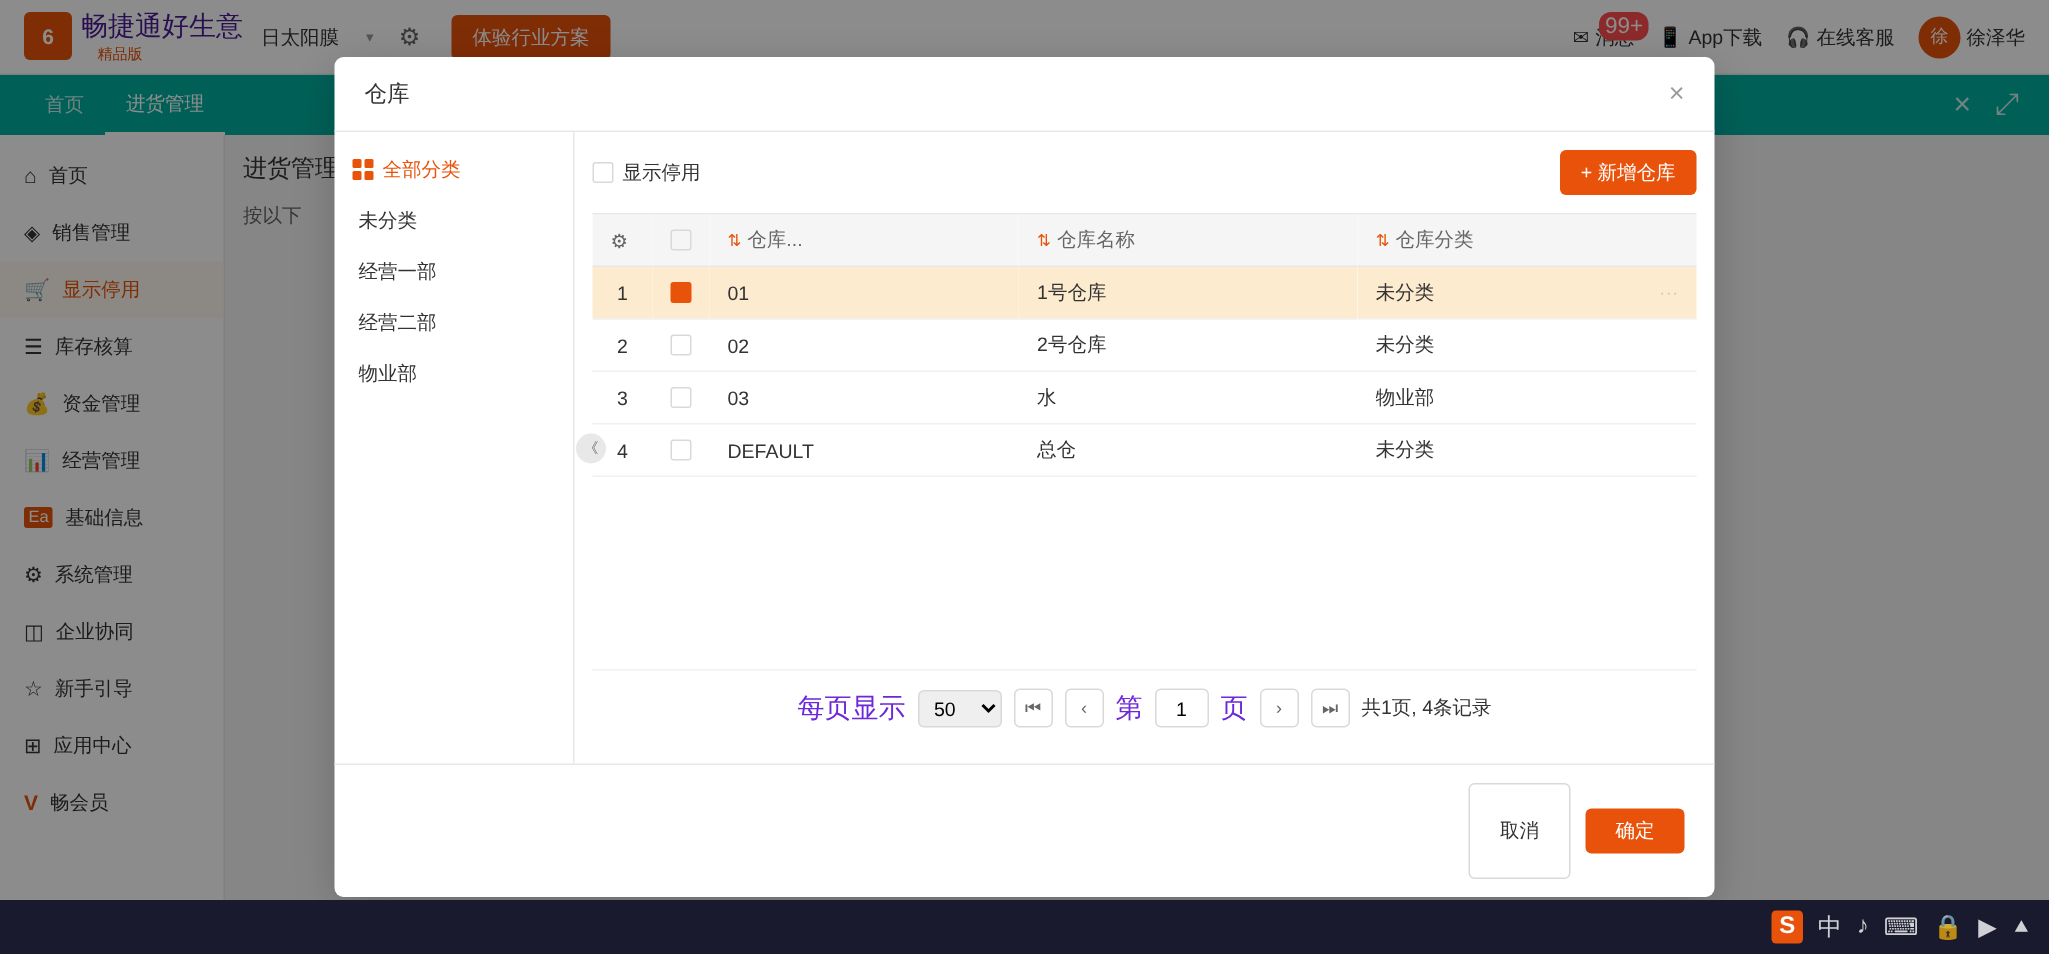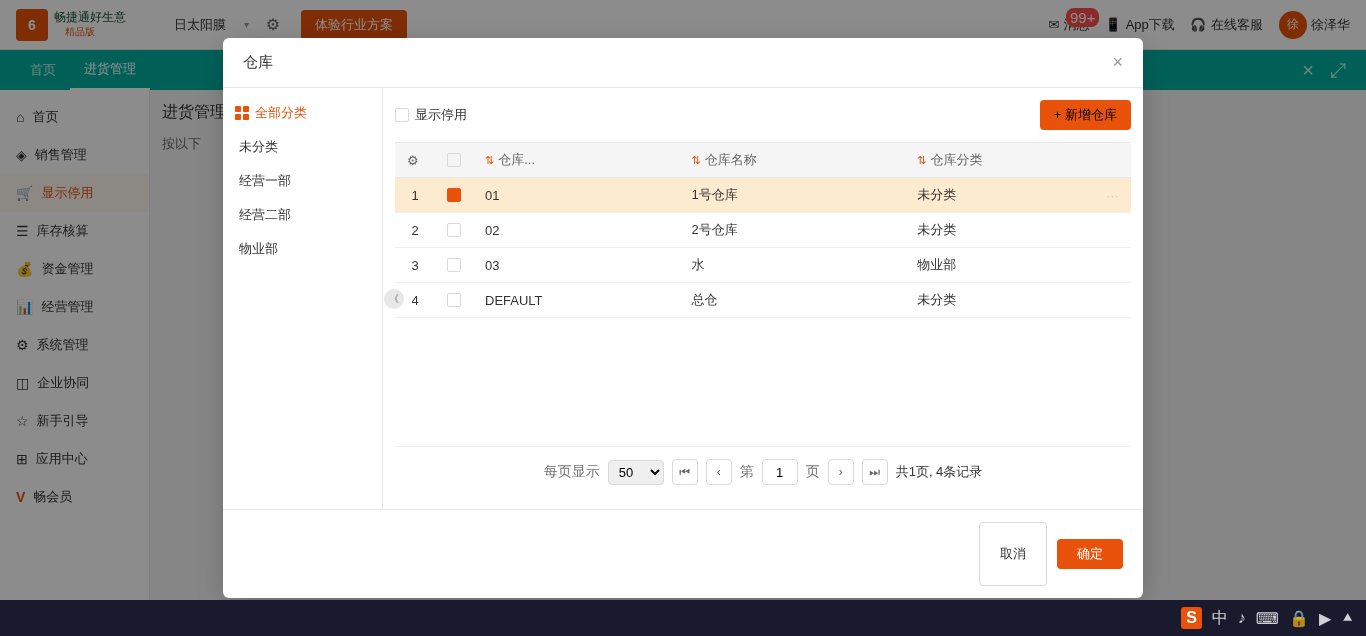--- a/index.html
+++ b/index.html
@@ -22,21 +22,21 @@
       gap: 6px;
       width: 150px;
     }
     .brand-icon {
       width: 32px; height: 32px;
       background: #e8520a;
       border-radius: 4px;
       display: flex; align-items: center; justify-content: center;
       color: white; font-weight: bold; font-size: 14px;
     }
-    .brand-text { font-size: 12px; color: #14532d; line-height: 1.3; }
+    .brand-text { font-size: 18px; color: #4c1d95; line-height: 1.3; }
     .brand-badge { font-size: 10px; color: #e8520a; margin-left: 11px; }
     .store-selector {
       display: flex; align-items: center; gap: 18px;
       font-size: 13px; color: #333; cursor: pointer;
       padding: 4px 8px; border-radius: 4px;
     }
     .chevron-down { font-size: 10px; color: #999; }
     .gear-btn {
       width: 32px; height: 32px;
       display: flex; align-items: center; justify-content: center;
@@ -216,21 +216,21 @@
       display: flex; align-items: center; gap: 6px;
       color: #333; font-size: 13px; cursor: pointer;
     }
     .checkbox-el {
       width: 14px; height: 14px;
       border: 1px solid #d9d9d9; border-radius: 2px;
       display: flex; align-items: center; justify-content: center;
     }
     .add-btn {
       margin-left: auto;
-      background: #e8520a; color: #000000;
+      background: #e8520a; color: #ffffff;
       border: none; padding: 6px 14px;
       border-radius: 4px; font-size: 13px; cursor: pointer;
     }
 
     
     .warehouse-table {
       width: 100%;
       border-collapse: collapse;
       font-size: 13px;
     }
@@ -260,21 +260,21 @@
     .row-num-cell { color: #999; text-align: center; width: 40px; }
     .row-check-cell { width: 36px; text-align: center; }
 
     
     .pagination-bar {
       display: flex; align-items: center; justify-content: center;
       gap: 8px; padding: 12px 0;
       margin-top: auto;
       border-top: 1px solid #f0f0f0;
     }
-    .page-label { color: #737373; font-size: 14px; }
+    .page-label { color: #6d28d9; font-size: 18px; }
     .page-select {
       border: 1px solid #d9d9d9; border-radius: 4px;
       padding: 3px 6px; font-size: 13px;
       appearance: auto;
     }
     .page-nav-btn {
       width: 26px; height: 26px;
       border: 1px solid #d9d9d9; border-radius: 4px;
       display: flex; align-items: center; justify-content: center;
       cursor: pointer; color: #666; font-size: 12px;
@@ -399,20 +399,24 @@
       <span class="icon">☰</span>
       <span>库存核算</span>
     </div>
     <div class="sidebar-item">
       <span class="icon">💰</span>
       <span>资金管理</span>
     </div>
     <div class="sidebar-item">
       <span class="icon">📊</span>
       <span>经营管理</span>
+    </div>
+    <div class="sidebar-item">
+      <span class="icon" style="font-size:11px; background:#e8520a; color:white; padding:1px 3px; border-radius:2px;">Ea</span>
+      <span>基础信息</span>
     </div>
     <div class="sidebar-item">
       <span class="icon">⚙</span>
       <span>系统管理</span>
     </div>
     <div class="sidebar-item">
       <span class="icon">◫</span>
       <span>企业协同</span>
     </div>
     <div class="sidebar-item">

